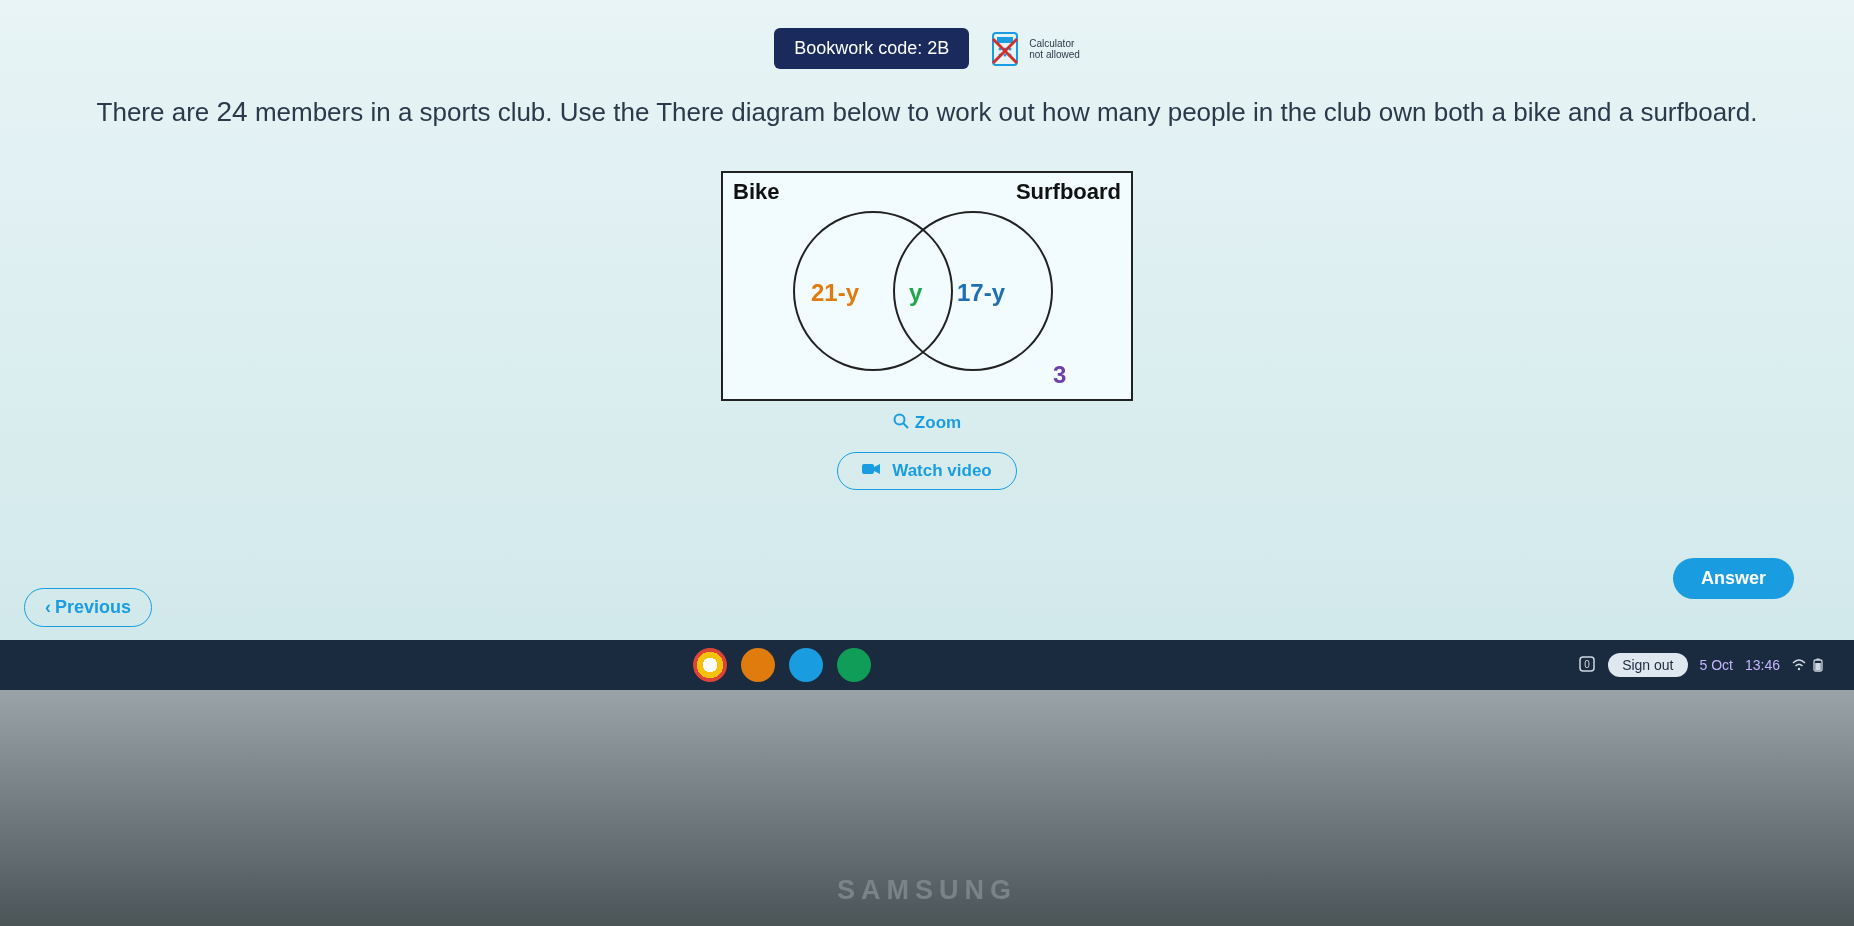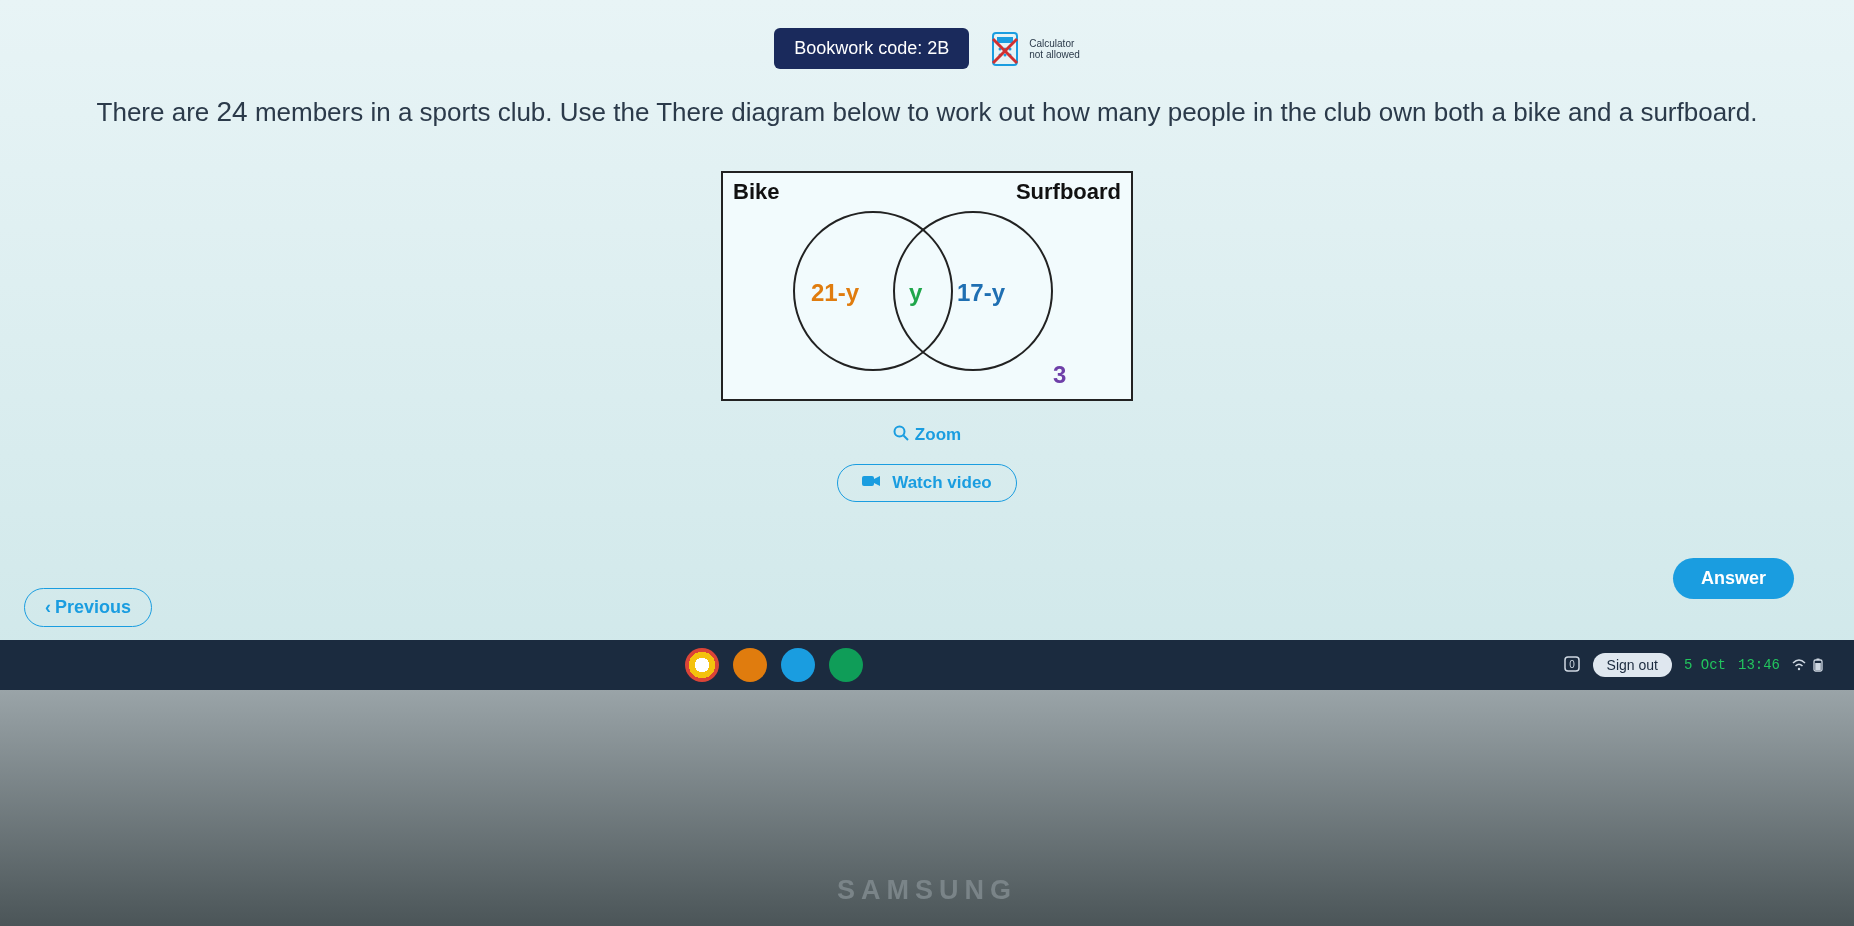--- a/index.html
+++ b/index.html
@@ -84,21 +84,21 @@
   .region.left-only { left: 88px; color: #e07c0e; }
   .region.overlap   { left: 186px; color: #1fa64a; }
   .region.right-only{ left: 234px; color: #1f6fb2; }
   .region.outside   { left: 330px; top: 188px; color: #6e3fa8; font-size: 24px; }
   .zoom-link {
     display: flex; align-items: center; justify-content: center;
     gap: 6px;
     color: #1a9de0;
     font-size: 17px;
     font-weight: 600;
-    margin-top: 24px;
+    margin-top: 12px;
     cursor: pointer;
   }
   .watch-video {
     display: flex; align-items: center; justify-content: center;
     gap: 12px;
     width: 180px;
     margin: 18px auto 0 auto;
     padding: 8px 18px;
     border: 1.5px solid #1a9de0;
     border-radius: 24px;
@@ -158,21 +158,21 @@
   .sys-tray {
     display: flex; align-items: center; gap: 12px;
     padding-right: 30px;
     color: #cfd8e2; font-size: 14px;
   }
   .sys-pill {
     background: #dfe7ef; color: #1b2b3f;
     padding: 4px 14px; border-radius: 12px;
     font-size: 14px; cursor: pointer;
   }
-  .sys-date, .sys-time { color: #22c55e; font-family: Liberation Mono, monospace; }
+  .sys-date, .sys-time { color: #c4b5fd; }
   .sys-icons { display: flex; gap: 6px; align-items: center; }
   .photo-blur {
     position: absolute;
     top: 0; right: 0;
     width: 420px; height: 926px;
     background: linear-gradient(160deg, #b9a99a 0%, #8c6f5c 40%, #c78a8a 60%, #6b4e3c 100%);
     filter: blur(6px);
     opacity: 0.7;
     pointer-events: none;
   }

